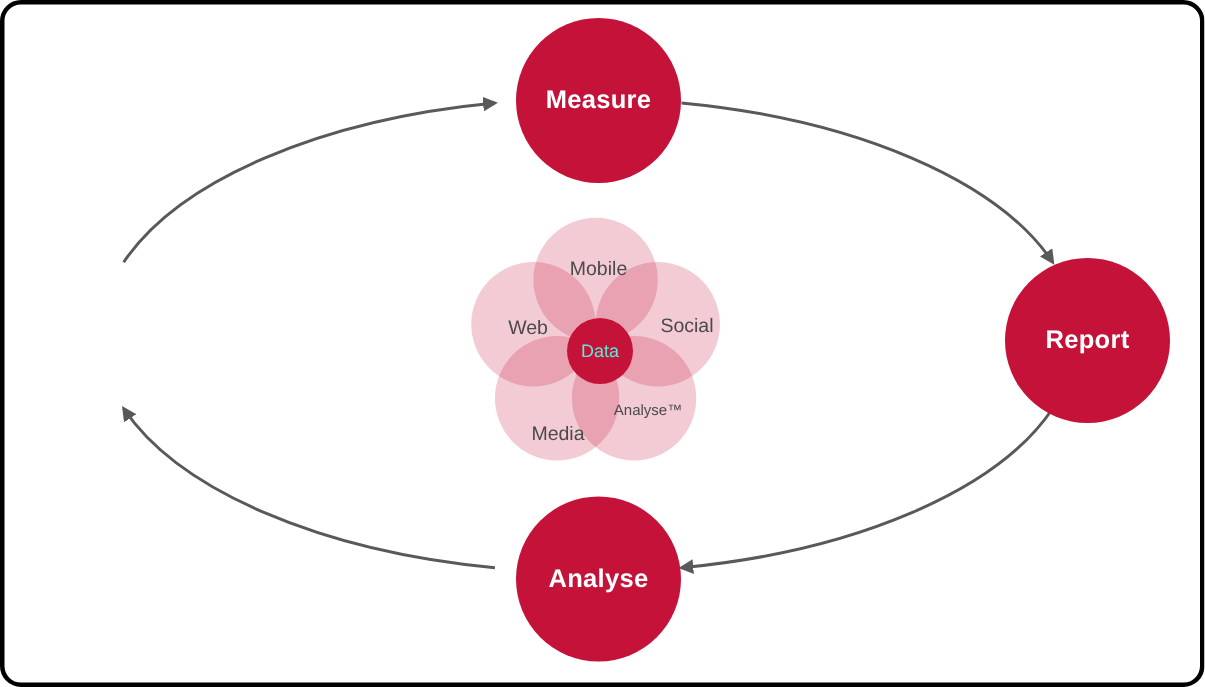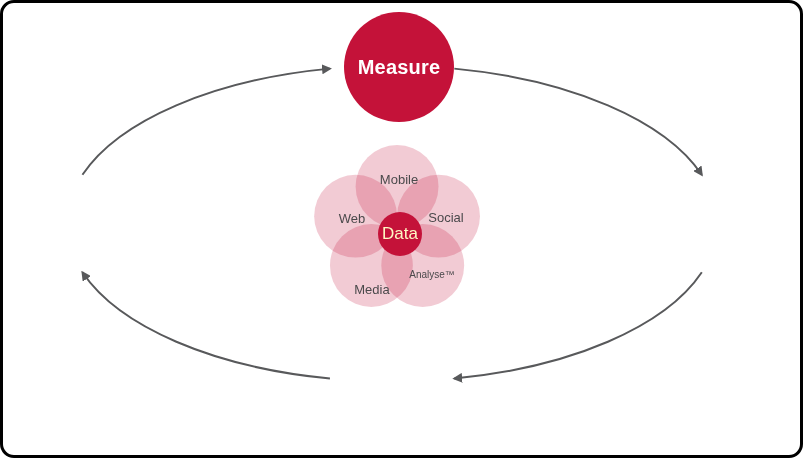--- a/index.html
+++ b/index.html
@@ -43,55 +43,55 @@
     height: 110px;
     border-radius: 50%;
     background: var(--accent, #c41239);
     display: flex;
     align-items: center;
     justify-content: center;
   }
   .node-label {
     color: #ffffff;
     font-weight: 700;
-    font-size: 20px;
+    font-size: 17px;
     letter-spacing: 0.2px;
   }
   .node-measure  { left: 341px; top: 9px;   }
   .node-report   { left: 667px; top: 169px; }
   .node-analyse  { left: 341px; top: 328px; }
   .node-optimise { left: 7px;   top: 168px; }
   .core {
     position: absolute;
     left: 397px;
     top: 231px;
     width: 44px;
     height: 44px;
     border-radius: 50%;
     background: var(--accent, #c41239);
     display: flex;
     align-items: center;
     justify-content: center;
     transform: translate(-50%, -50%);
   }
   .core-label {
-    color: #fef9c3;
-    font-size: 17px;
+    color: #5eead4;
+    font-size: 12px;
     font-weight: 500;
   }
   .petal-label {
     position: absolute;
     transform: translate(-50%, -50%);
     font-size: 13px;
     color: var(--petal-label, #4a494b);
     white-space: nowrap;
   }
   .pl-mobile   { left: 396px; top: 176px; }
   .pl-web      { left: 349px; top: 215px; }
-  .pl-social   { left: 443px; top: 214px; }
+  .pl-social   { left: 455px; top: 214px; }
   .pl-media    { left: 369px; top: 286px; }
   .pl-customer { left: 429px; top: 271px; font-size: 10px; }
 </style>
 </head>
 <body>
 
 <div class="frame">
 
   <svg class="layer" viewBox="0 0 803 458" aria-hidden="true">
     <defs>
@@ -112,20 +112,26 @@
       <circle class="petal" cx="439" cy="216" r="42"></circle>
       <circle class="petal" cx="423" cy="266" r="42"></circle>
       <circle class="petal" cx="371" cy="266" r="42"></circle>
       <circle class="petal" cx="355" cy="216" r="42"></circle>
     </g>
   </svg>
 
   <div class="node node-measure">
     <span class="node-label">Measure</span>
   </div>
+  <div class="node node-report">
+    <span class="node-label">Report</span>
+  </div>
+  <div class="node node-analyse">
+    <span class="node-label">Analyse</span>
+  </div>
 
   <div class="petal-label pl-mobile">Mobile</div>
   <div class="petal-label pl-social">Social</div>
   <div class="petal-label pl-customer">Analyse™</div>
   <div class="petal-label pl-media">Media</div>
   <div class="petal-label pl-web">Web</div>
 
   <div class="core">
     <span class="core-label">Data</span>
   </div>

